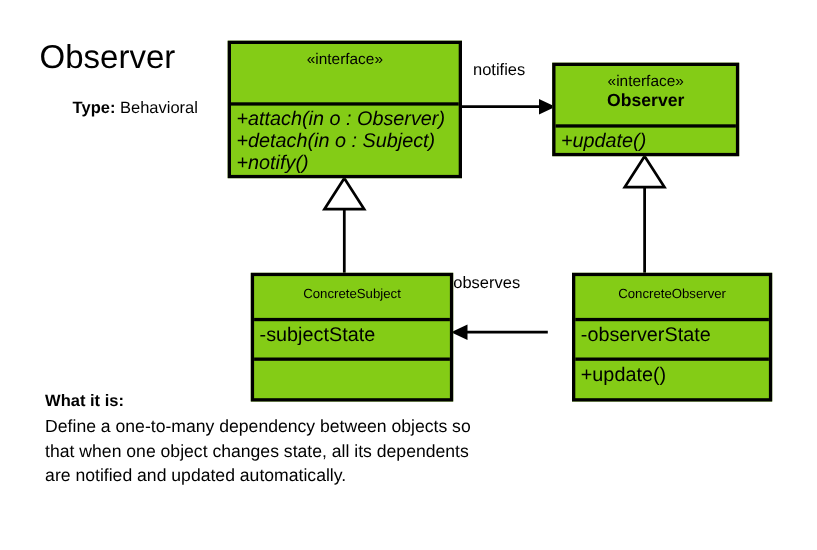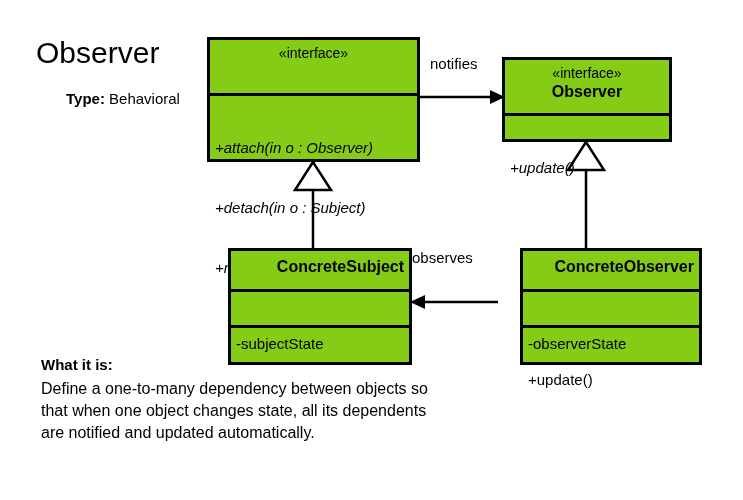--- a/index.html
+++ b/index.html
@@ -64,31 +64,30 @@
     line-height: 18px;
     text-align: center;
   }
   .classname {
     font-size: 16px;
     font-weight: bold;
     line-height: 20px;
     text-align: center;
   }
   .classname-only {
-    font-size: 16px;
-    font-weight: bold;
+    font-size: 12px;
+    font-weight: normal;
     line-height: 20px;
-    text-align: right;
+    text-align: center;
     padding-top: 6px;
   }
   .member {
-    font-size: 15px;
+    font-size: 18px;
     line-height: 20px;
     white-space: nowrap;
-    margin-top: 40px;
   }
   .member.abstract { font-style: italic; }
   .compartment-empty { min-height: 34px; }
 
   
   .edge-label {
     position: absolute;
     font-size: 15px;
     line-height: 18px;
     white-space: nowrap;

